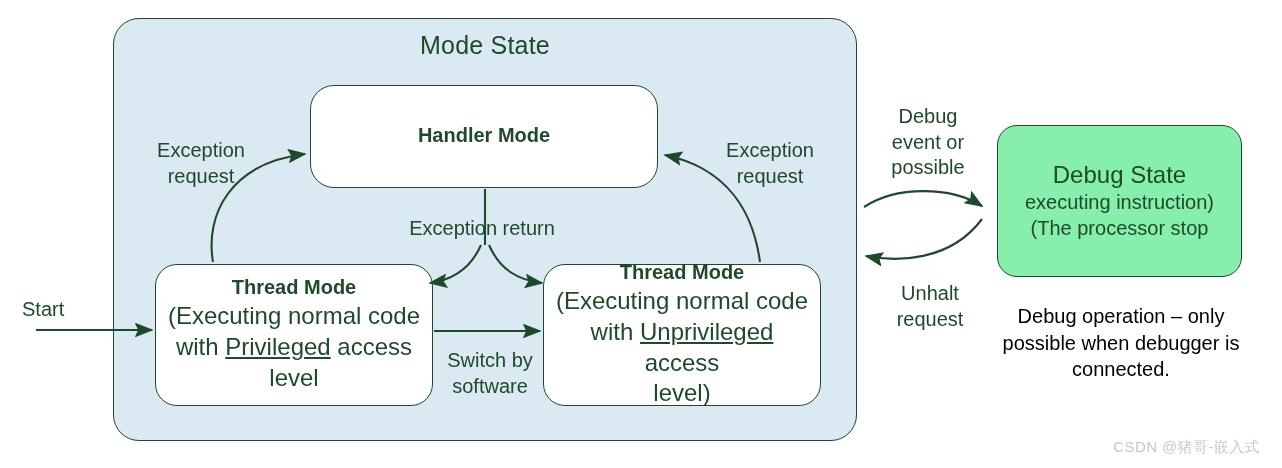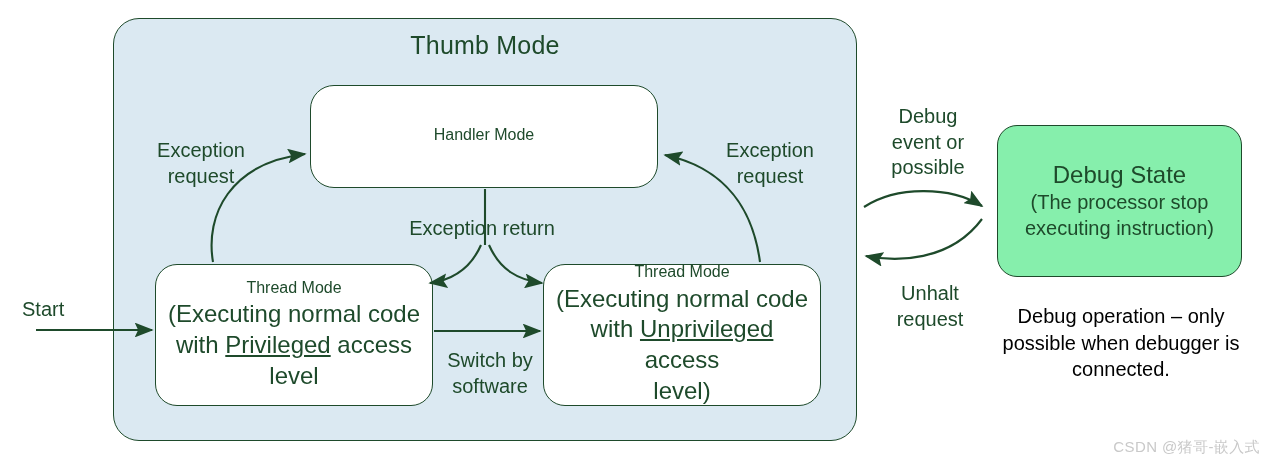--- a/index.html
+++ b/index.html
@@ -58,22 +58,22 @@
     border-radius: 22px;
     box-sizing: border-box;
     display: flex;
     flex-direction: column;
     align-items: center;
     justify-content: center;
     color: #1e4a2b;
     text-align: center;
   }
   .mode-title {
-    font-weight: normal;
-    font-size: 16px;
+    font-weight: bold;
+    font-size: 20px;
     line-height: 1.15;
     margin-bottom: 2px;
   }
   .mode-sub {
     font-size: 24px;
     line-height: 1.28;
     padding: 0 10px;
   }
   .mode-sub u { text-decoration: underline; }
 
@@ -164,21 +164,21 @@
     letter-spacing: 0.4px;
     white-space: nowrap;
   }
 </style>
 </head>
 <body>
 
 <div id="canvas">
 
   <div class="thumb-container"></div>
-  <div class="thumb-title">Thumb Mode</div>
+  <div class="thumb-title">Mode State</div>
 
   <div class="mode-box" id="handler-mode">
     <div class="mode-title">Handler Mode</div>
   </div>
 
   <div class="mode-box" id="thread-priv">
     <div class="mode-title">Thread Mode</div>
     <div class="mode-sub">
       <span>(Executing normal code</span><br>
       <span>with </span><u>Privileged</u><span> access</span><br>
@@ -190,22 +190,22 @@
     <div class="mode-title">Thread Mode</div>
     <div class="mode-sub">
       <span>(Executing normal code</span><br>
       <span>with </span><u>Unprivileged</u><span> access</span><br>
       <span>level)</span>
     </div>
   </div>
 
   <div id="debug-state">
     <div class="ds-title">Debug State</div>
+    <div class="ds-sub">executing instruction)</div>
     <div class="ds-sub">(The processor stop</div>
-    <div class="ds-sub">executing instruction)</div>
   </div>
   <div class="debug-caption">Debug operation – only possible when debugger is connected.</div>
 
   <div class="lbl" id="lbl-start">Start</div>
   <div class="lbl" id="lbl-exc-req-l">Exception
 request</div>
   <div class="lbl" id="lbl-exc-ret">Exception return</div>
   <div class="lbl" id="lbl-exc-req-r">Exception
 request</div>
   <div class="lbl" id="lbl-switch">Switch by

